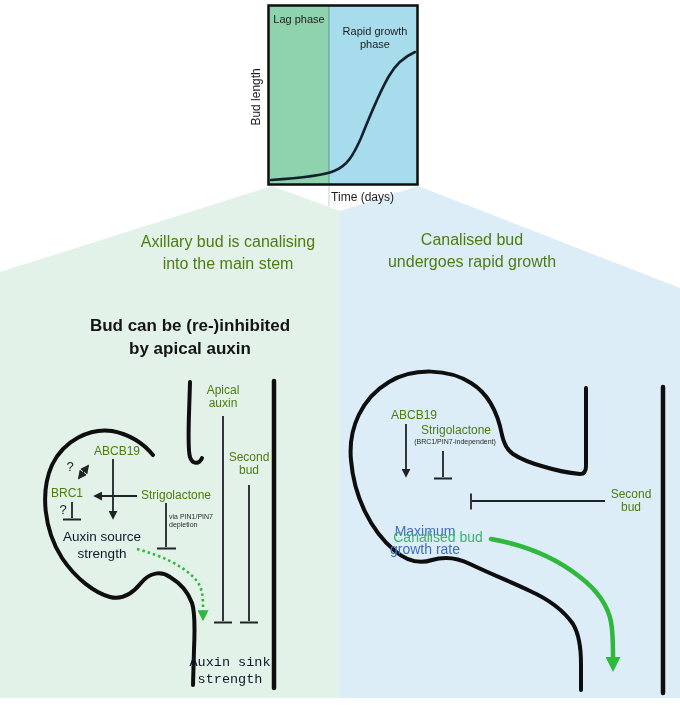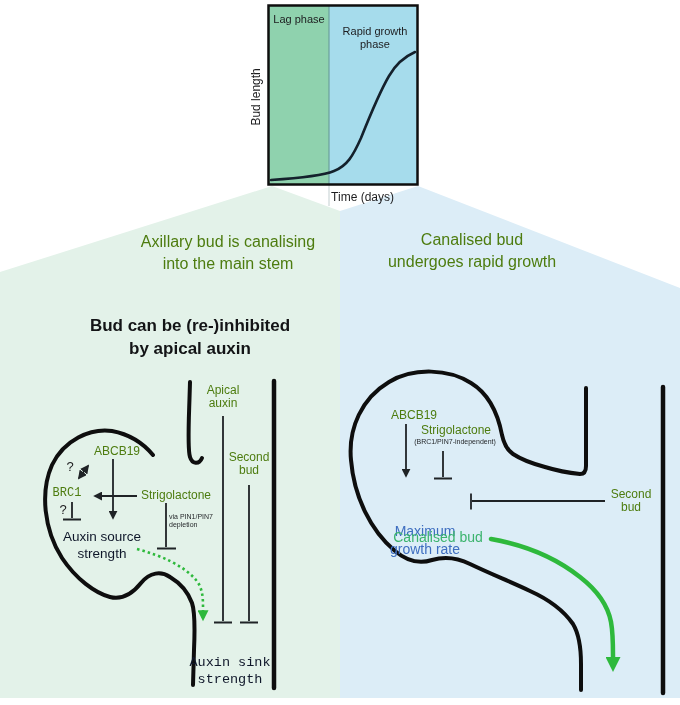--- a/index.html
+++ b/index.html
@@ -82,21 +82,21 @@
 phase</div>
   <div class="lbl axis-lbl" style="left:294px;top:191px;width:100px;text-align:right;">Time (days)</div>
 
   <div class="lbl heading" style="left:88px;top:231px;width:280px;">Axillary bud is canalising
 into the main stem</div>
   <div class="lbl statement" style="left:50px;top:300px;width:280px;margin-top:15px;">Bud can be (re-)inhibited
 by apical auxin</div>
 
   <div class="lbl node" style="left:77px;top:445px;width:80px;">ABCB19</div>
   <div class="lbl q" style="left:61px;top:460px;width:18px;">?</div>
-  <div class="lbl node" style="left:37px;top:487px;width:60px;font-family:Liberation Mono, monospace;">BRC1</div>
+  <div class="lbl node" style="left:37px;top:487px;width:60px;">BRC1</div>
   <div class="lbl node" style="left:126px;top:489px;width:100px;">Strigolactone</div>
   <div class="lbl q" style="left:54px;top:503px;width:18px;">?</div>
   <div class="lbl tiny" style="left:169px;top:513px;width:62px;text-align:left;">via PIN1/PIN7
 depletion</div>
   <div class="lbl green-label" style="left:42px;top:528px;width:120px;">Auxin source
 strength</div>
   <div class="lbl node" style="left:183px;top:384px;width:80px;">Apical
 auxin</div>
   <div class="lbl node" style="left:209px;top:451px;width:80px;">Second
 bud</div>

